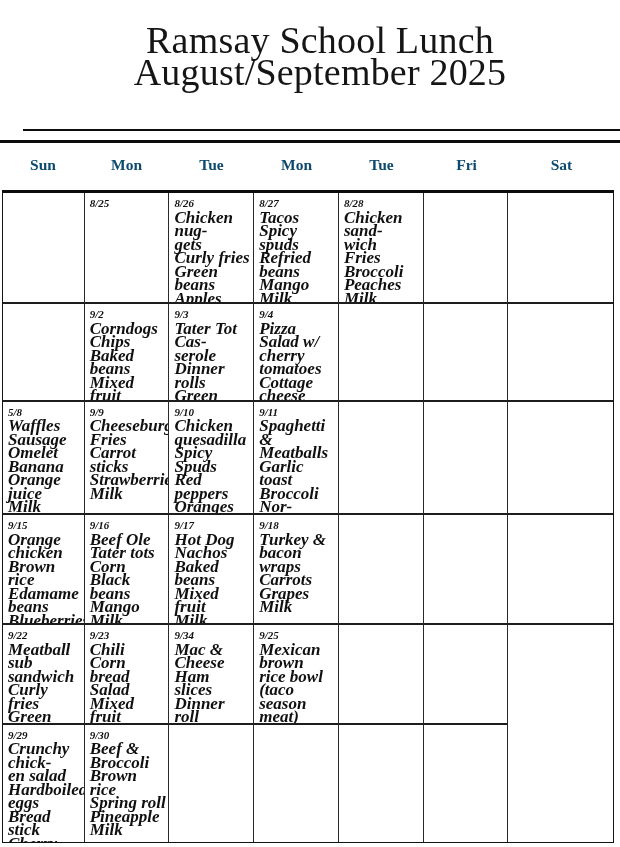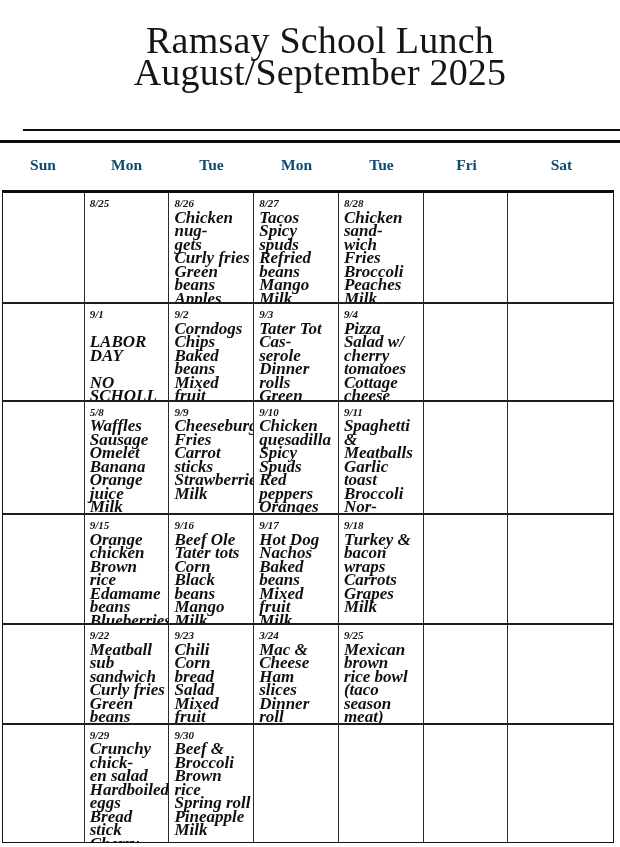--- a/index.html
+++ b/index.html
@@ -132,27 +132,20 @@
   <div class="cell">
     <div class="cell-date"></div>
     <div class="cell-menu"></div>
   </div>
 
   <div class="cell">
     <div class="cell-date"></div>
     <div class="cell-menu"></div>
   </div>
   <div class="cell">
-    <div class="cell-date">9/1</div>
-    <div class="cell-menu">
-LABOR DAY
-
-NO SCHOLL</div>
-  </div>
-  <div class="cell">
     <div class="cell-date">9/2</div>
     <div class="cell-menu">Corndogs
 Chips
 Baked beans
 Mixed fruit
 Milk</div>
   </div>
   <div class="cell">
     <div class="cell-date">9/3</div>
     <div class="cell-menu">Tater Tot Cas-
@@ -291,21 +284,21 @@
   </div>
   <div class="cell">
     <div class="cell-date">9/23</div>
     <div class="cell-menu">Chili
 Corn bread
 Salad
 Mixed fruit
 Milk</div>
   </div>
   <div class="cell">
-    <div class="cell-date">3/24</div>
+    <div class="cell-date">9/34</div>
     <div class="cell-menu">Mac &amp; Cheese
 Ham slices
 Dinner roll
 Broccoli
 Strawberry cups
 Milk</div>
   </div>
   <div class="cell">
     <div class="cell-date">9/25</div>
     <div class="cell-menu">Mexican brown

